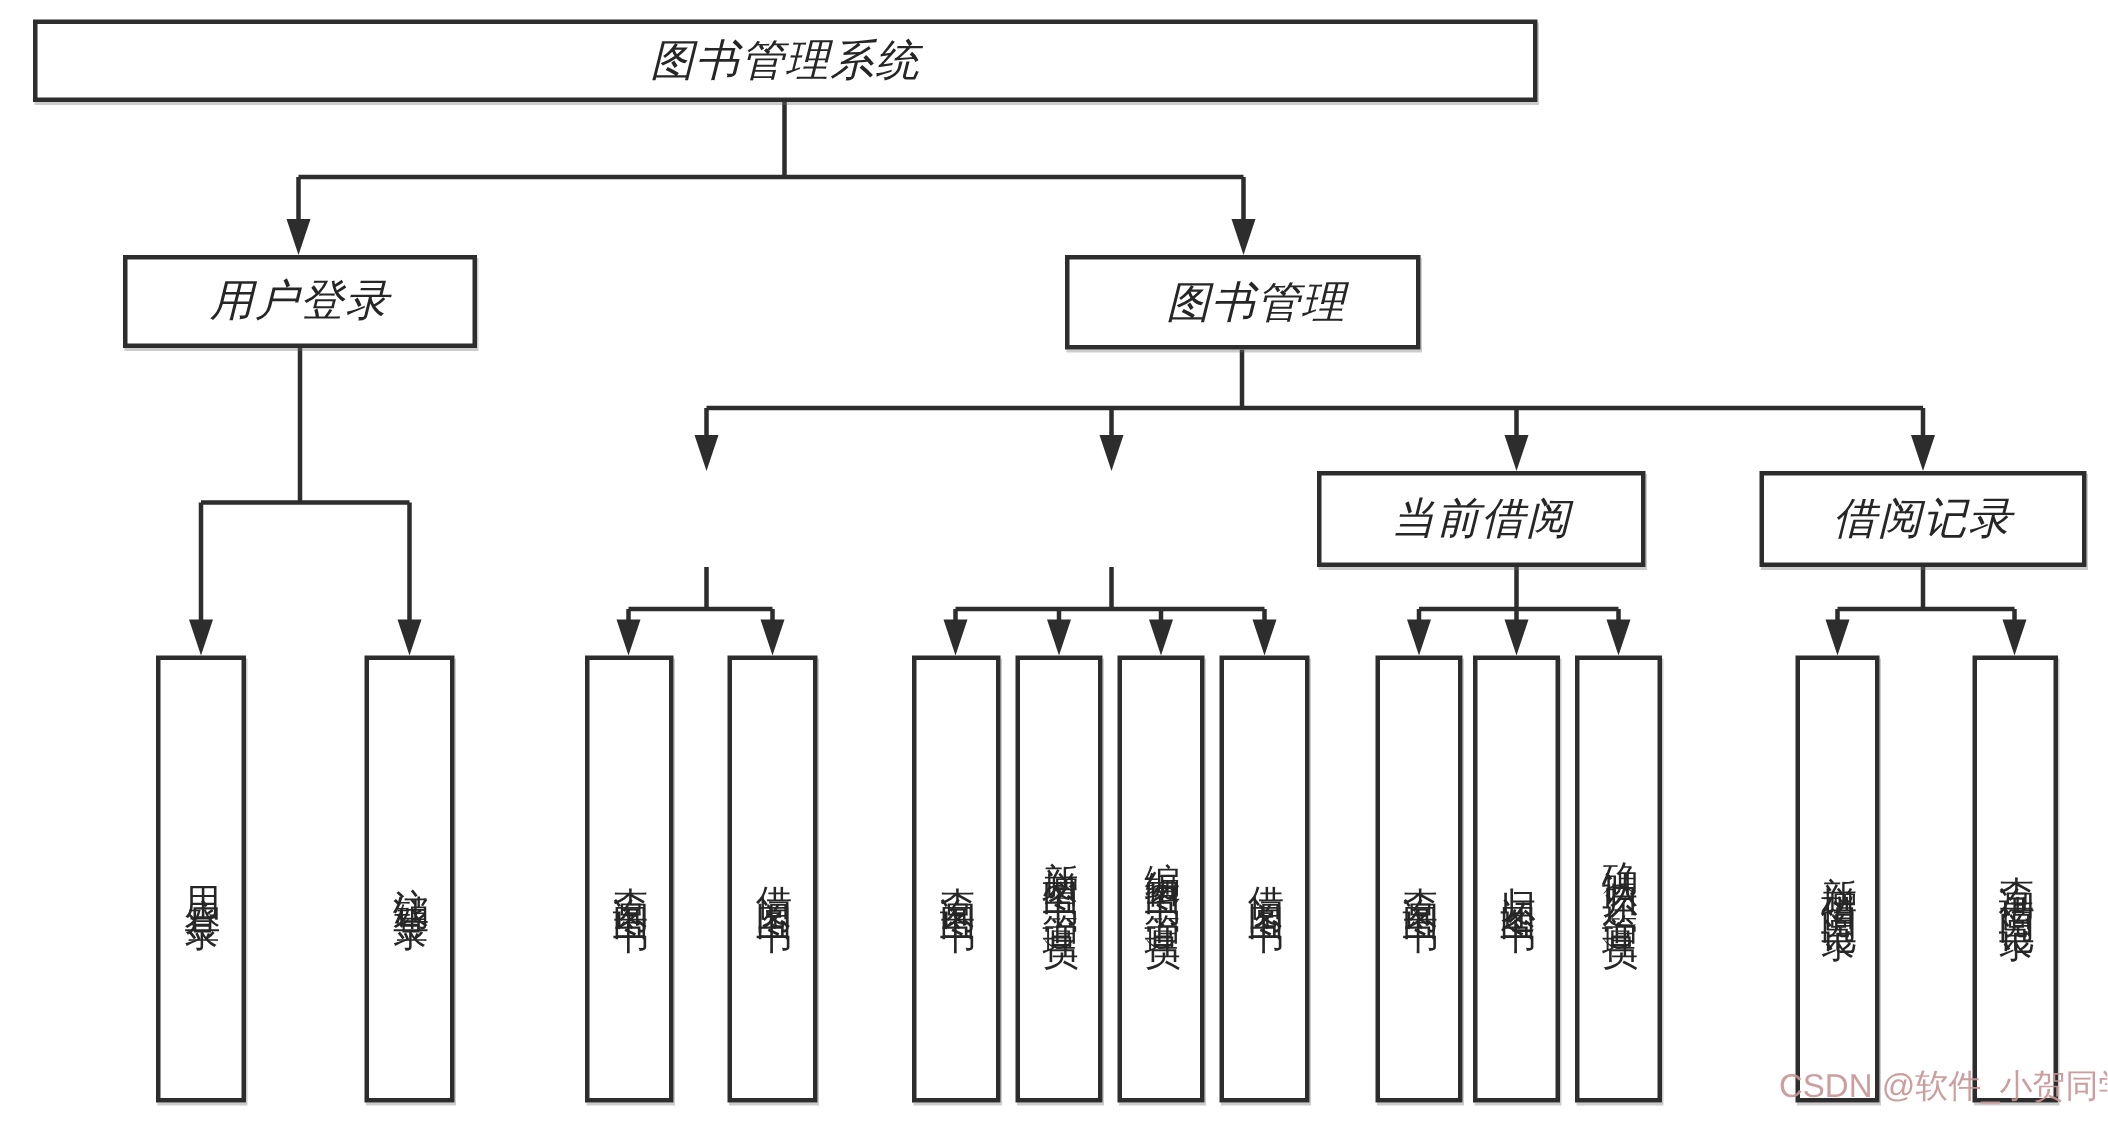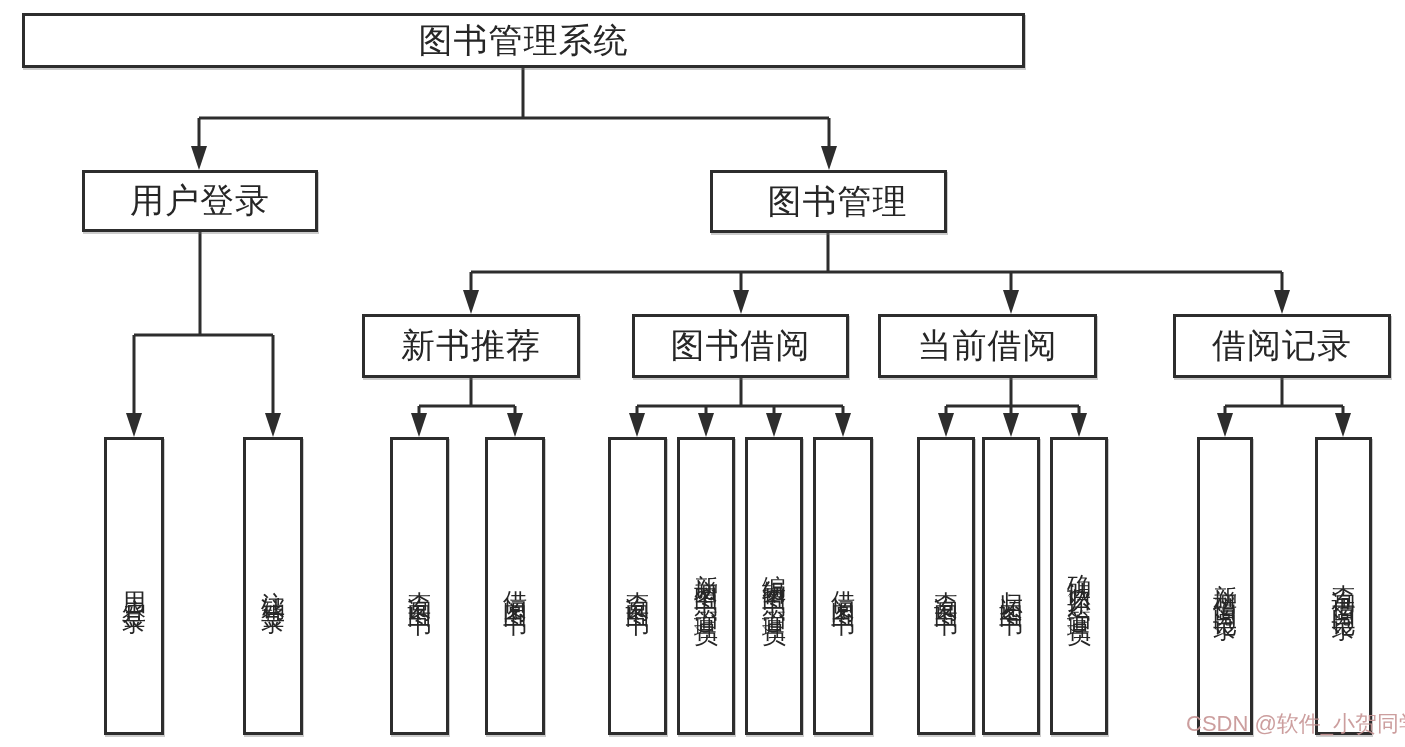--- a/index.html
+++ b/index.html
@@ -30,23 +30,24 @@
     border: 3px solid #2d2d2d;
     background: #ffffff;
     display: flex;
     align-items: center;
     justify-content: center;
     color: #262626;
     z-index: 2;
     box-shadow: 1px 2px 0 rgba(110,110,110,0.35);
   }
   .hlabel {
-    font-size: 34px;
+    font-size: 29px;
     letter-spacing: 1px;
     white-space: nowrap;
+    font-style: italic;
   }
   .vlabel {
     writing-mode: vertical-rl;
     text-orientation: mixed;
     font-size: 24px;
     letter-spacing: 7px;
     line-height: 1;
     white-space: nowrap;
   }
   .watermark {
@@ -99,26 +100,20 @@
     <span class="hlabel">图书管理系统</span>
   </div>
 
   <div class="box" style="left:82px; top:170px; width:236px; height:62px;">
     <span class="hlabel">用户登录</span>
   </div>
   <div class="box" style="left:710px; top:170px; width:237px; height:63px;padding-left:18px;">
     <span class="hlabel">图书管理</span>
   </div>
 
-  <div class="box" style="left:362px; top:314px; width:218px; height:64px;">
-    <span class="hlabel">新书推荐</span>
-  </div>
-  <div class="box" style="left:632px; top:314px; width:217px; height:64px;">
-    <span class="hlabel">图书借阅</span>
-  </div>
   <div class="box" style="left:878px; top:314px; width:219px; height:64px;">
     <span class="hlabel">当前借阅</span>
   </div>
   <div class="box" style="left:1173px; top:314px; width:218px; height:64px;justify-content:center;">
     <span class="hlabel">借阅记录</span>
   </div>
 
   <div class="box" style="left:104px; top:437px; width:60px; height:298px;">
     <span class="vlabel">用户登录</span>
   </div>

